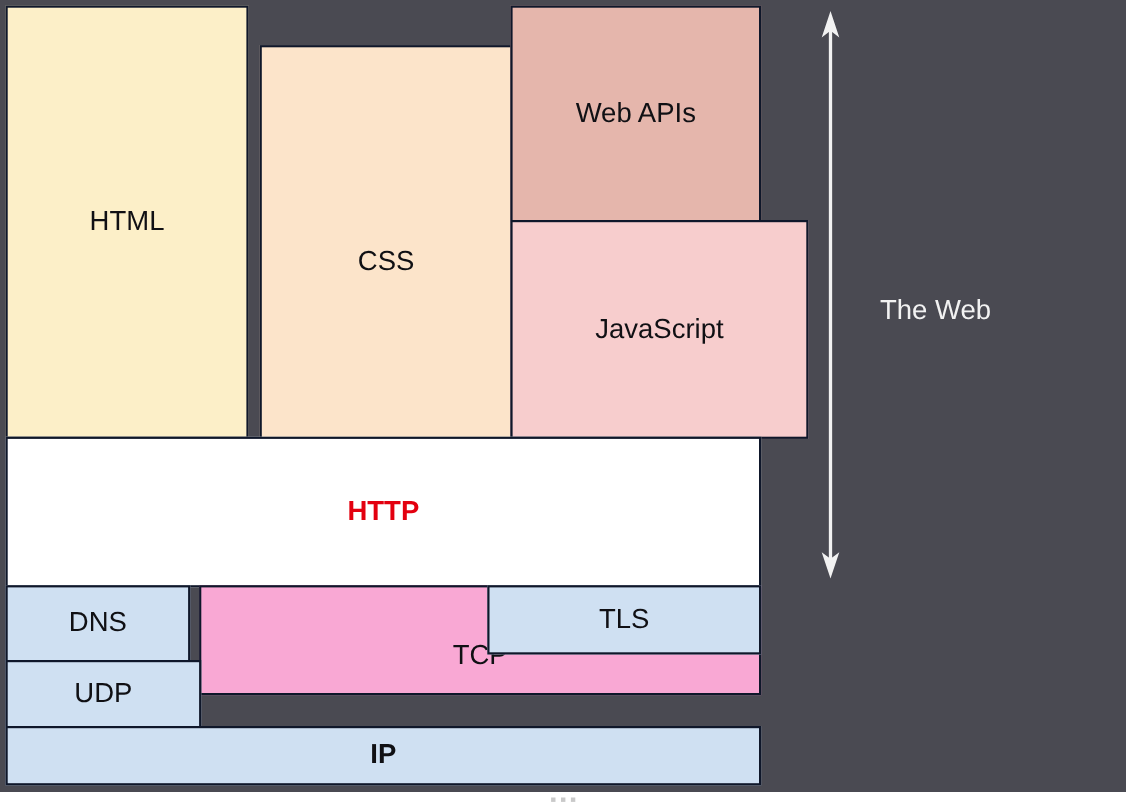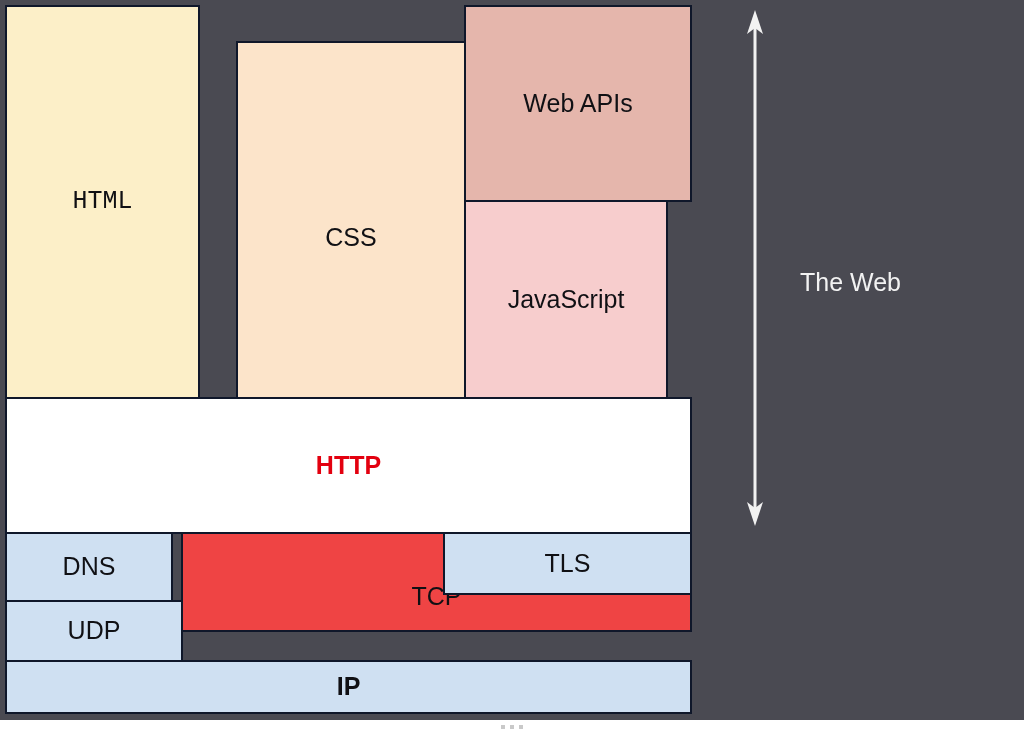--- a/index.html
+++ b/index.html
@@ -39,33 +39,33 @@
     justify-content: center;
     color: #101014;
     font-size: 25px;
     font-family: "Liberation Sans", sans-serif;
     line-height: 1.1;
     text-align: center;
     white-space: nowrap;
   }
 
   
-  .box-html      { left: 0px;   top: 0px;   width: 195px; height: 394px; background: #fcefc8; font-family: Liberation Mono, monospace; }
+  .box-html      { left: 0px;   top: 0px;   width: 221px; height: 394px; background: #fcefc8; }
   .box-css       { left: 231px; top: 0px;   width: 230px; height: 394px; background: #fce4ca; margin-top: 36px; }
   .box-webapis   { left: 459px; top: 0px;   width: 228px; height: 197px; background: #e5b6ac; }
-  .box-js        { left: 459px; top: 195px; width: 204px; height: 199px; background: #f7cdcd; }
+  .box-js        { left: 459px; top: 195px; width: 271px; height: 199px; background: #f7cdcd; }
 
   
   .box-http      { left: 0px;   top: 392px; width: 687px; height: 137px;
                    background: #ffffff; color: #e3000f; font-weight: bold; font-size: 25px; }
 
   
   .box-dns       { left: 0px;   top: 527px; width: 168px; height: 70px;  background: #cfe0f2; }
   .box-udp       { left: 0px;   top: 595px; width: 178px; height: 62px;  background: #cfe0f2; }
-  .box-tcp       { left: 176px; top: 527px; width: 511px; height: 100px; background: #ef4444;
+  .box-tcp       { left: 176px; top: 527px; width: 511px; height: 100px; background: #f9a8d4;
                    align-items: flex-end; padding-bottom: 20px; }
   .box-tls       { left: 438px; top: 527px; width: 249px; height: 63px;  background: #cfe0f2; }
   .box-ip        { left: 0px;   top: 655px; width: 687px; height: 54px;  background: #cfe0f2; font-weight: bold; }
 
   
   .arrow-wrap {
     position: absolute;
     left: 739px;
     top: 8px;
     width: 32px;

